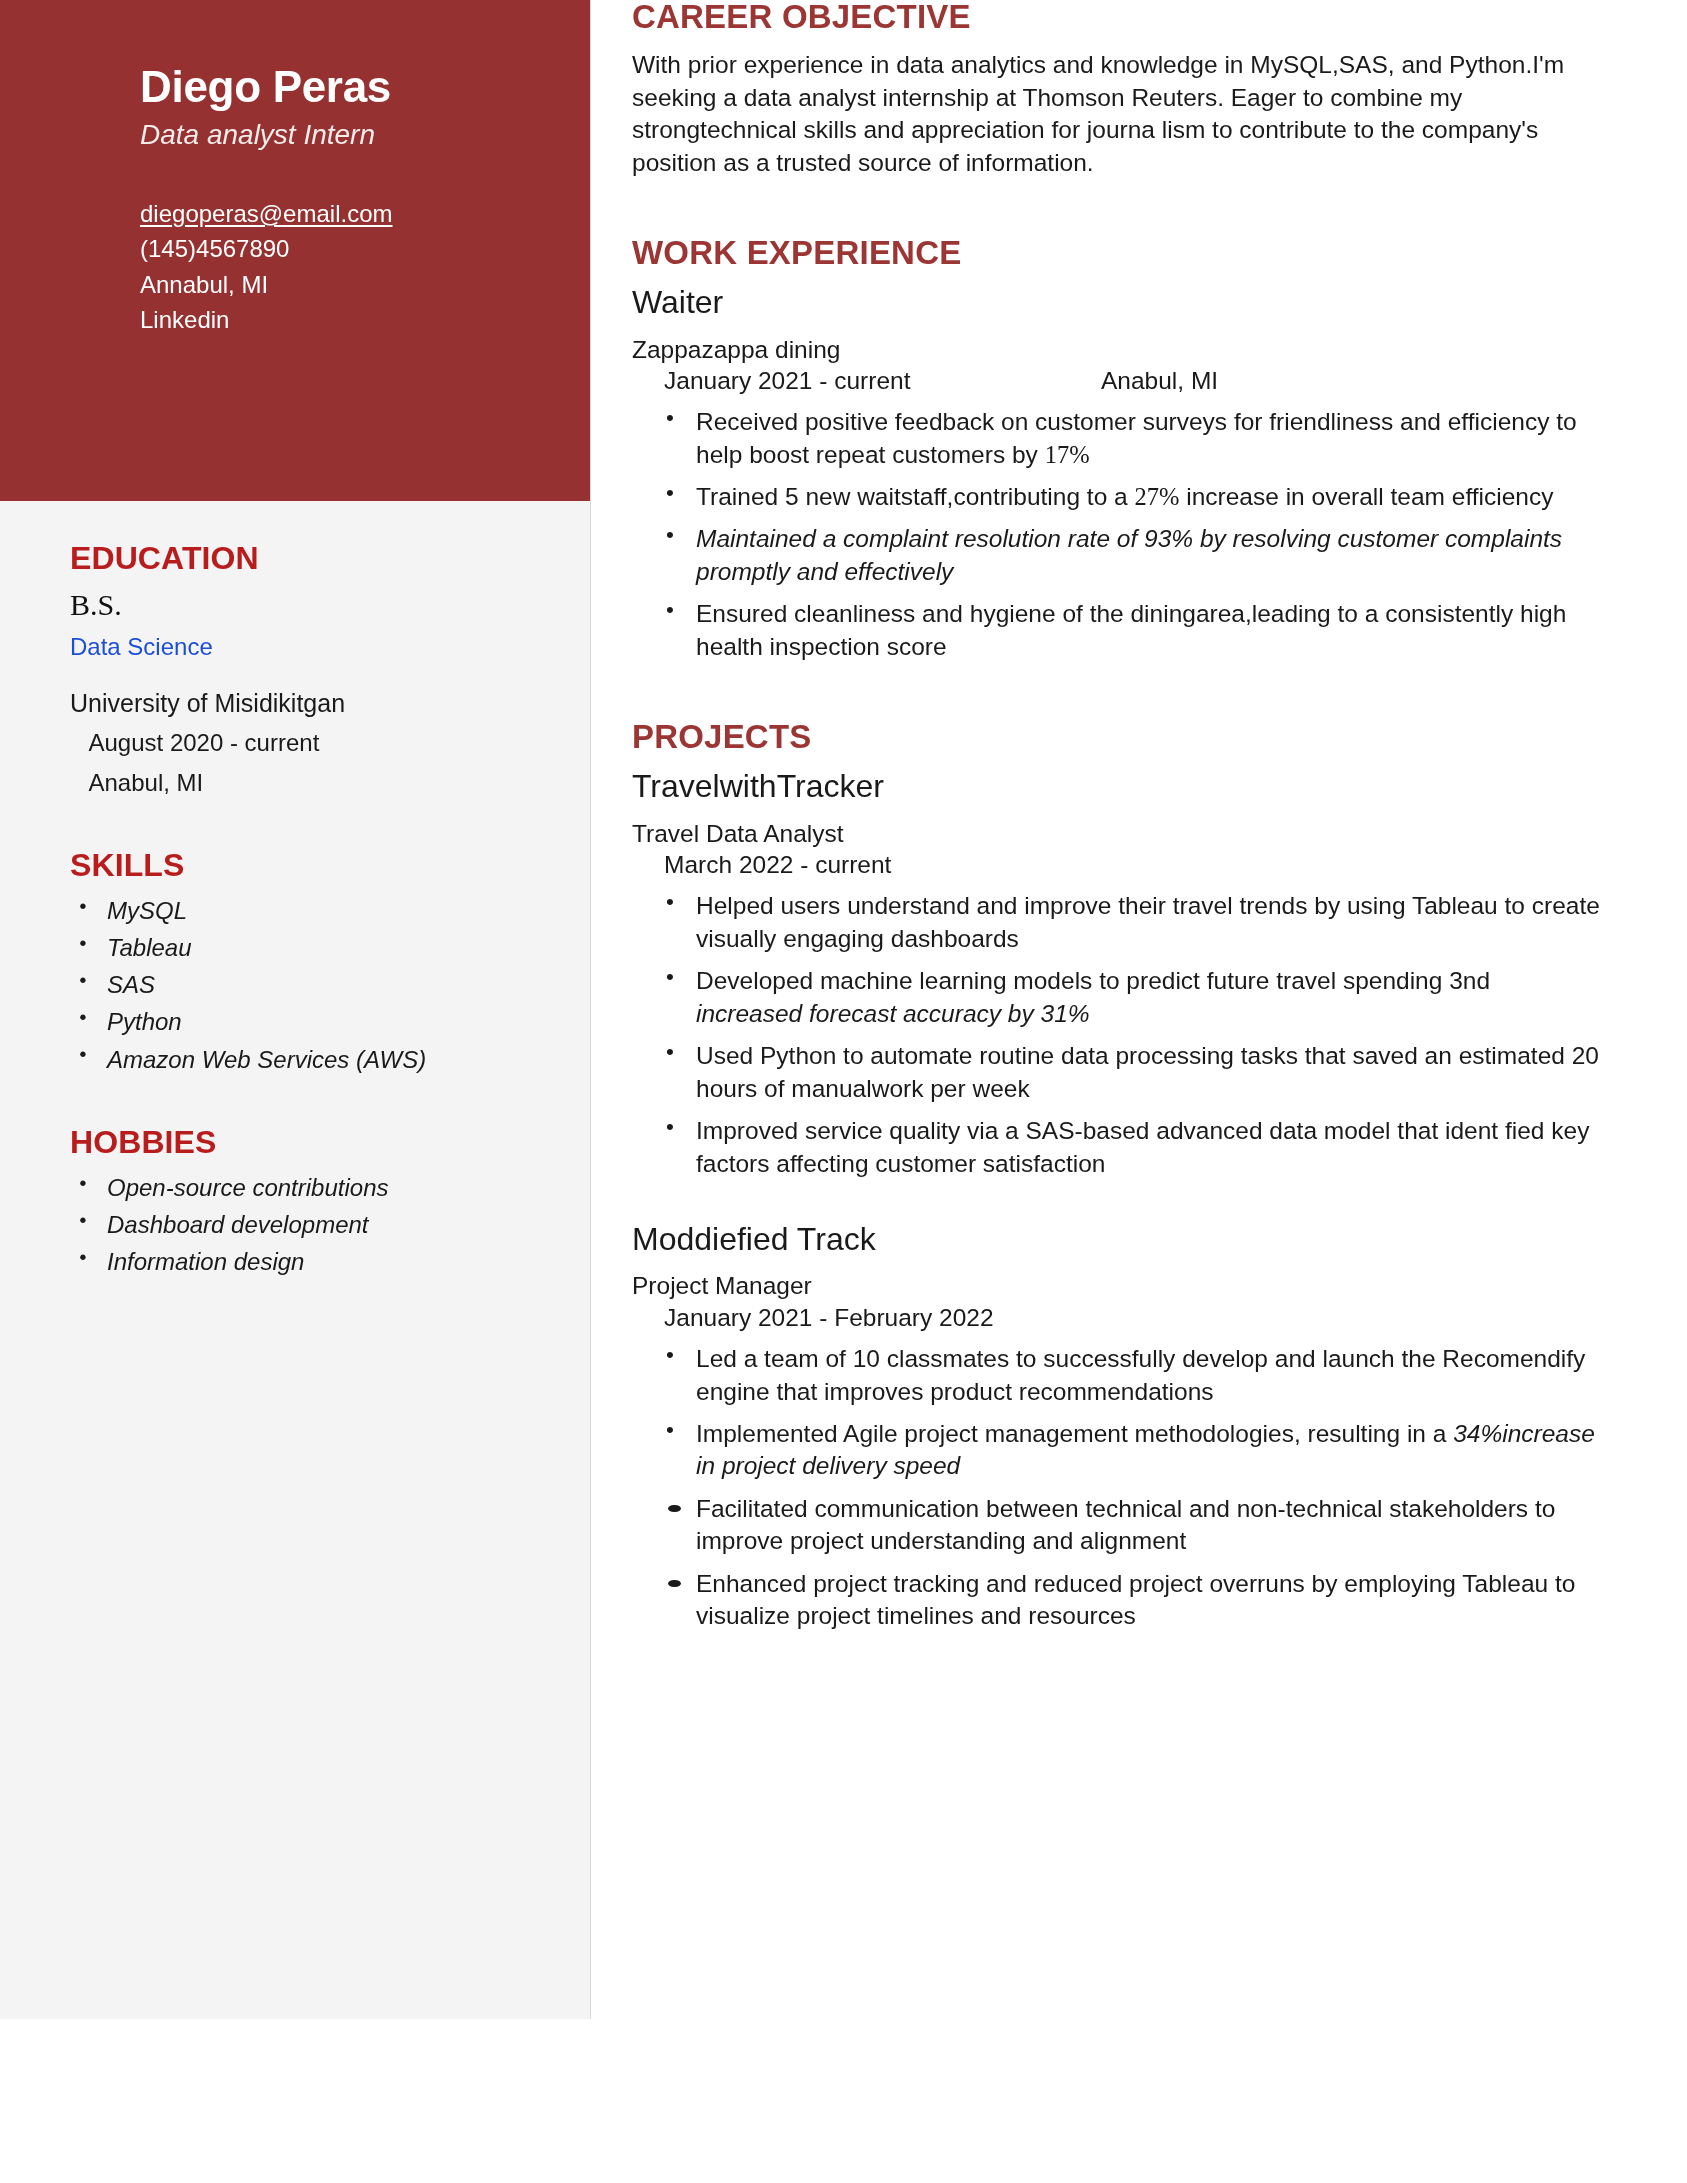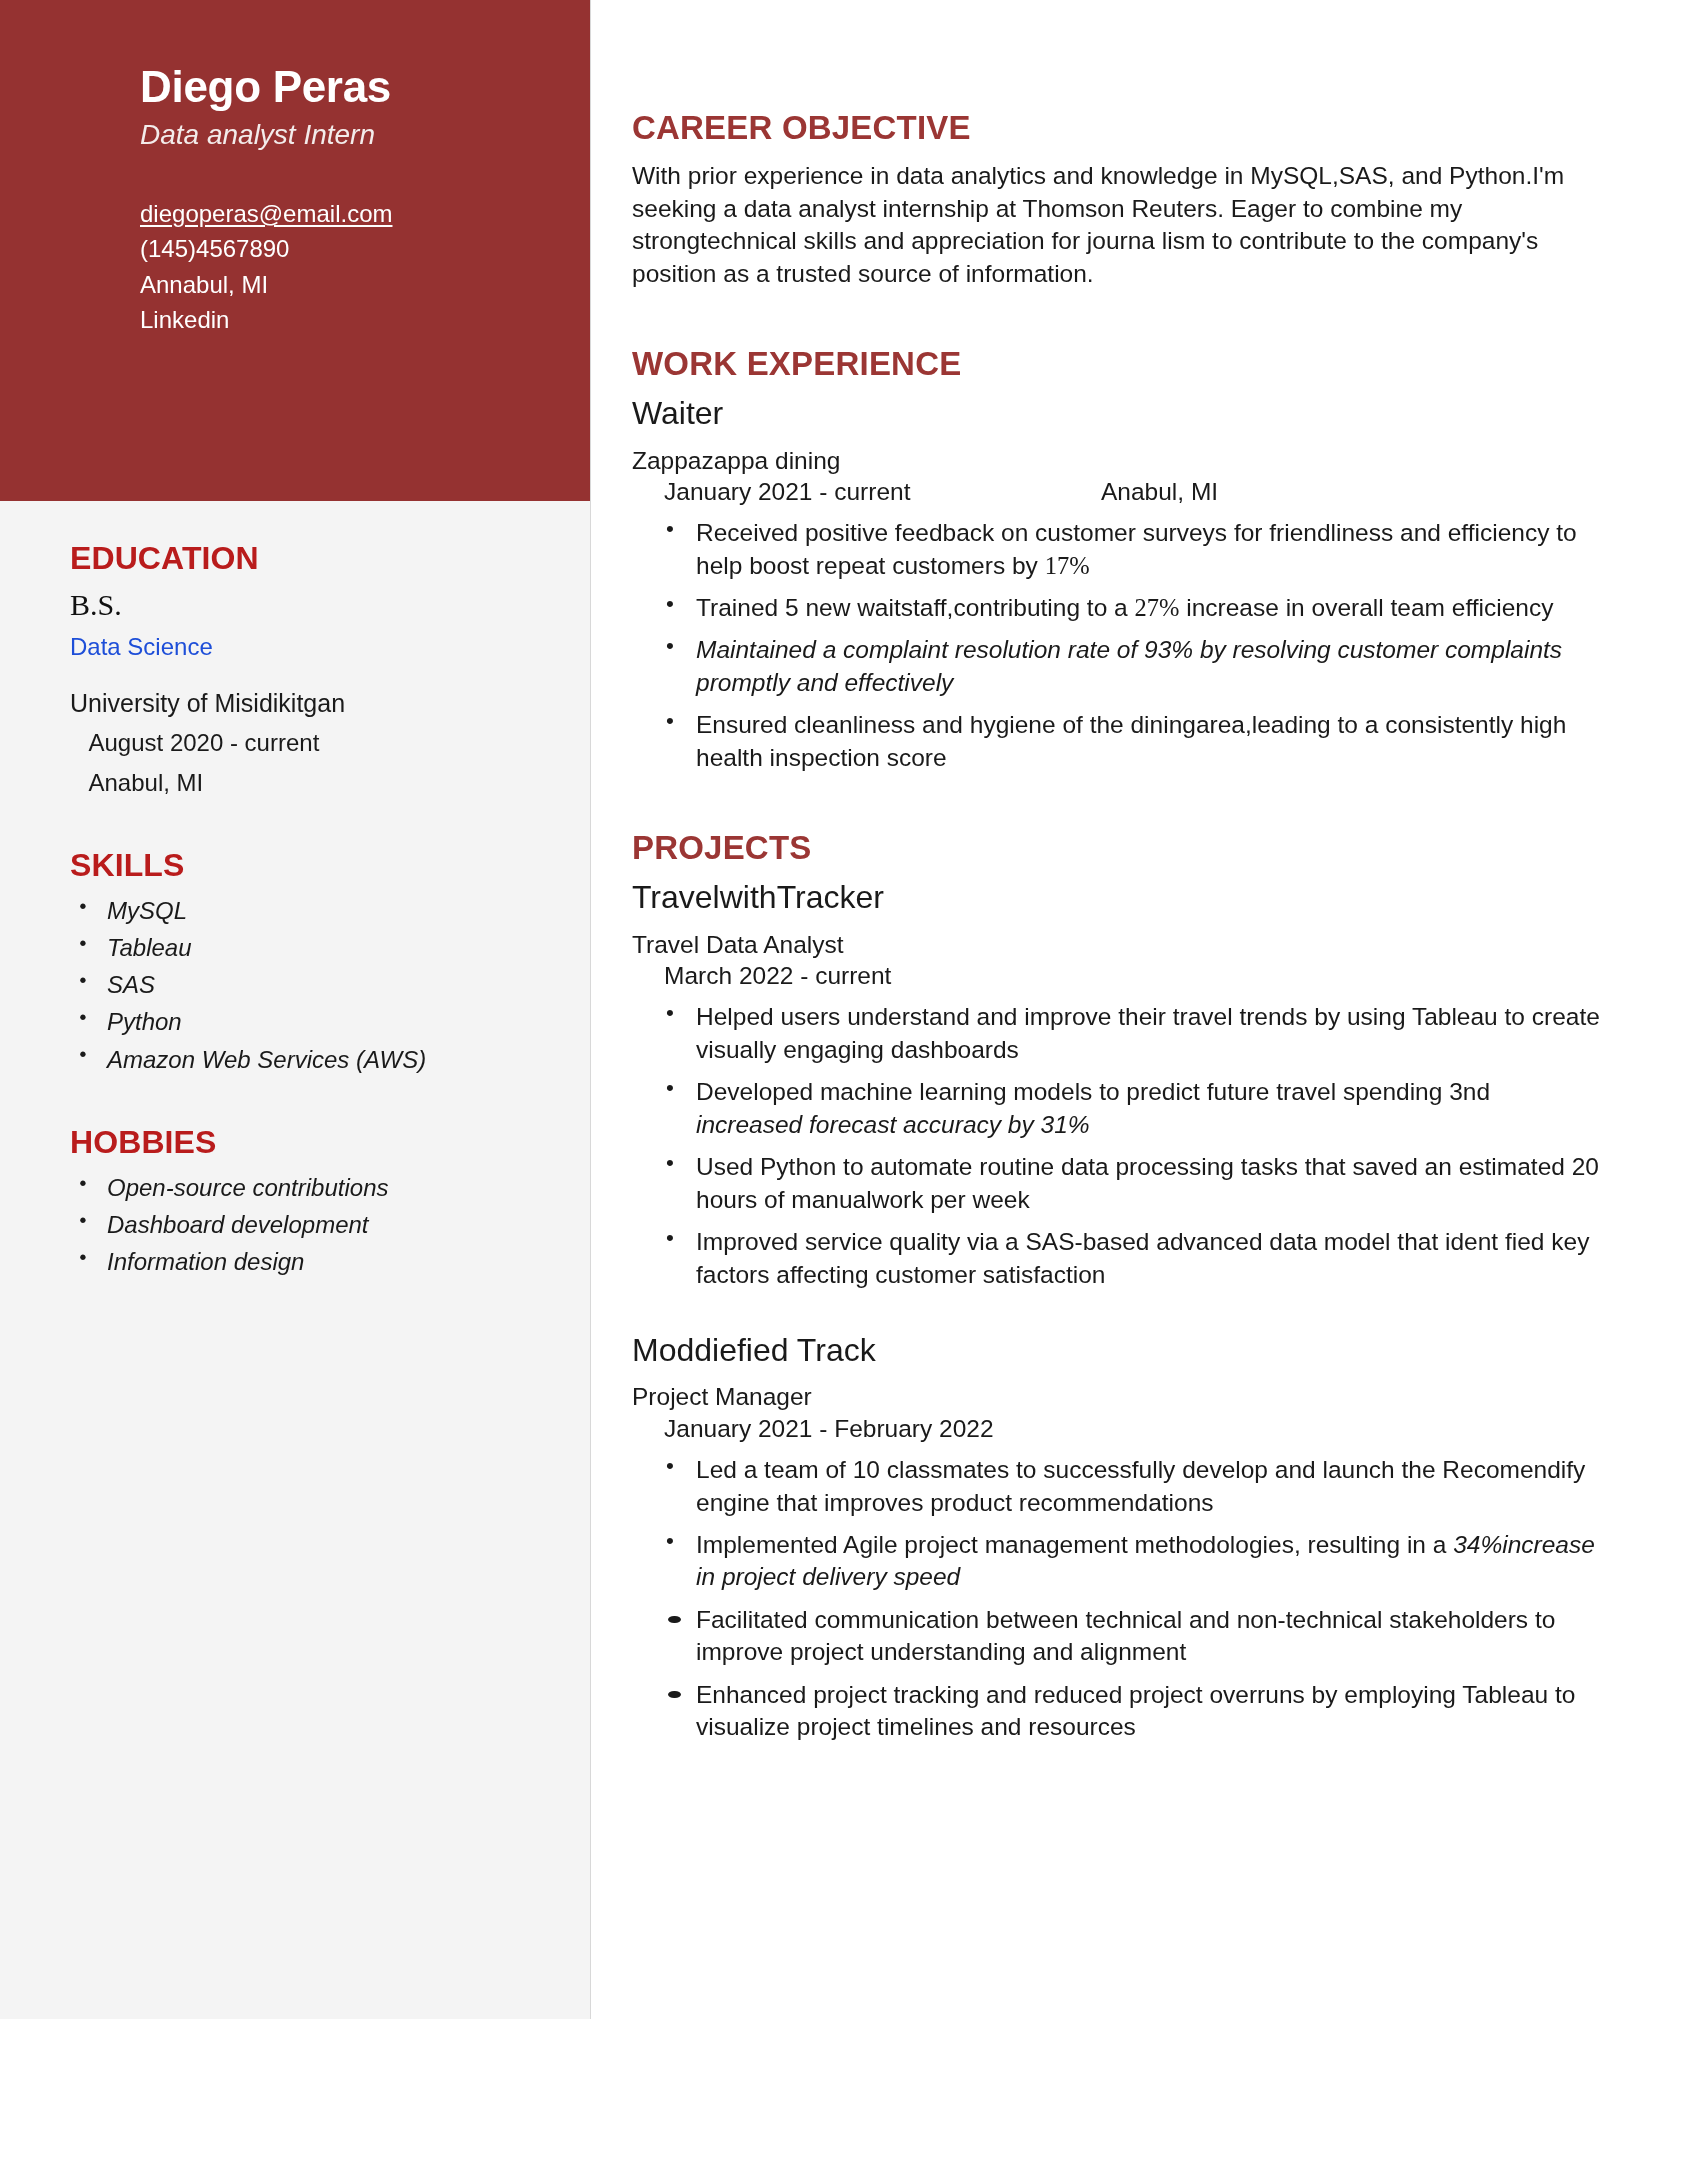--- a/index.html
+++ b/index.html
@@ -147,21 +147,20 @@
     color: #1a1a1a;
   }
 
   
   .main {
     position: absolute;
     left: 632px;
     top: 0;
     width: 969px;
     box-sizing: border-box;
-    padding-top: 111px;
   }
   .main-heading {
     color: #9b3634;
     font-size: 33px;
     font-weight: 700;
     letter-spacing: 0.2px;
     line-height: 1.05;
     margin: 0 0 14.6px 0;
   }
   .objective-text {

